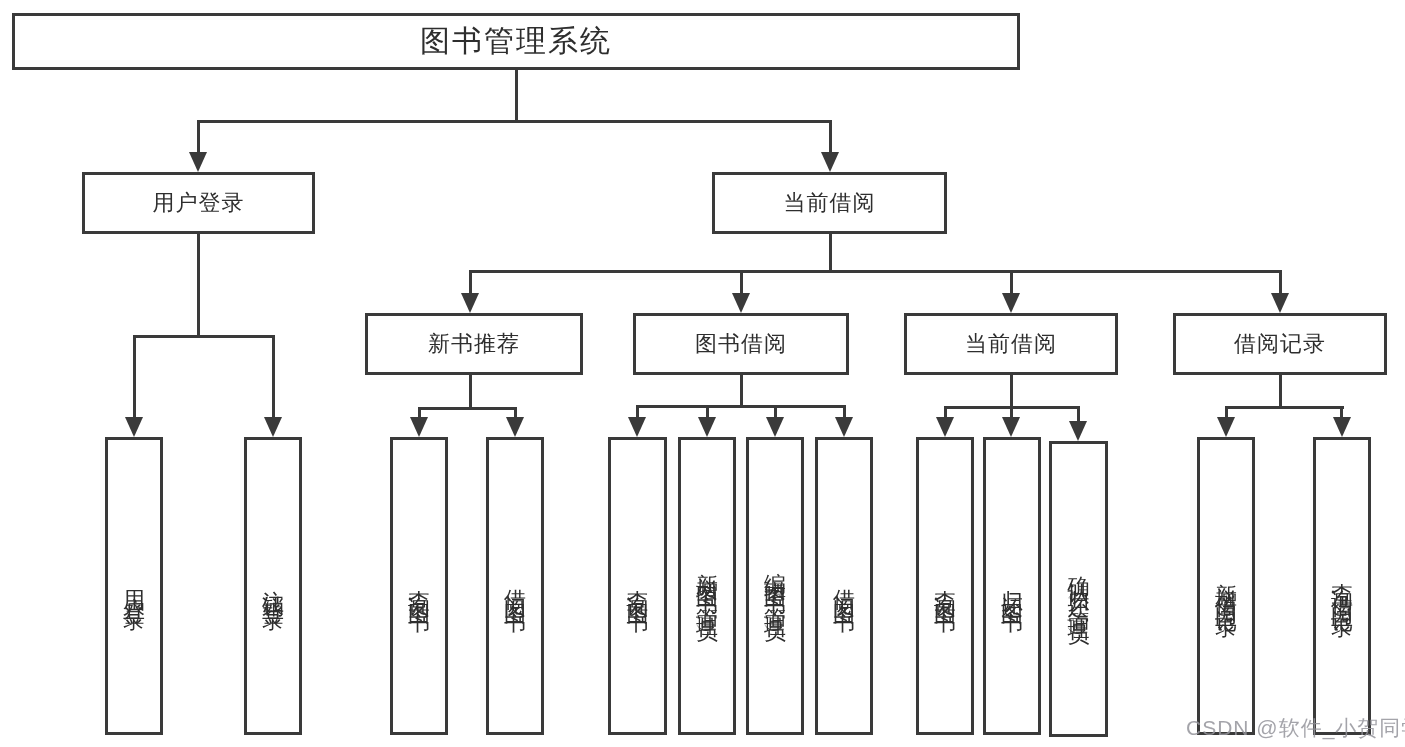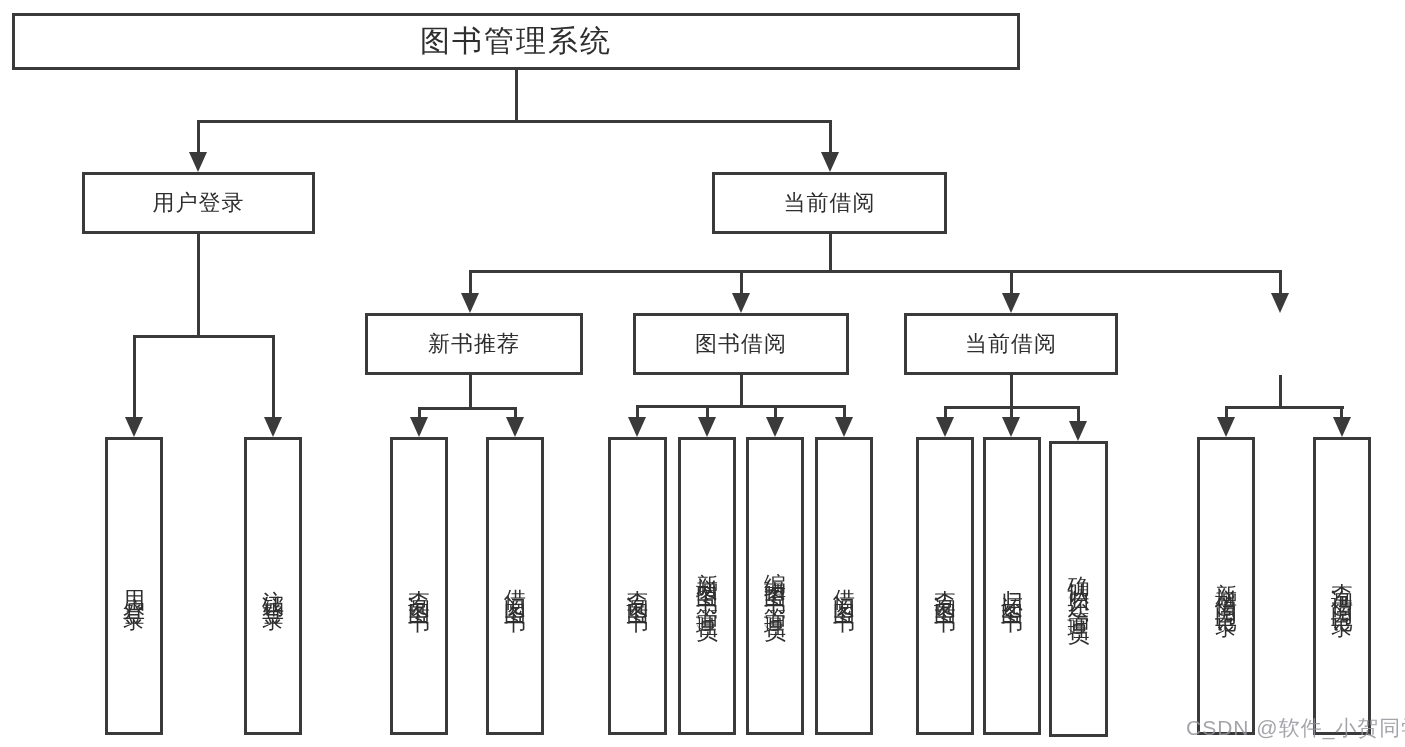--- a/index.html
+++ b/index.html
@@ -94,20 +94,23 @@
 
   <div class="node h-node" style="left:365px; top:313px; width:218px; height:62px;">
     <span>新书推荐</span>
   </div>
   <div class="node h-node" style="left:633px; top:313px; width:216px; height:62px;">
     <span>图书借阅</span>
   </div>
   <div class="node h-node" style="left:904px; top:313px; width:214px; height:62px;">
     <span>当前借阅</span>
   </div>
+  <div class="node h-node" style="left:1173px; top:313px; width:214px; height:62px;">
+    <span>借阅记录</span>
+  </div>
 
   <div class="vline" style="left:469px; top:375px; height:34px;"></div>
   <div class="hline" style="left:418px; top:407px; width:99px;"></div>
   <div class="vline" style="left:418px; top:407px; height:12px;"></div>
   <div class="vline" style="left:514px; top:407px; height:12px;"></div>
   <div class="arrow" style="left:410px; top:417px;"></div>
   <div class="arrow" style="left:506px; top:417px;"></div>
 
   <div class="vline" style="left:740px; top:375px; height:32px;"></div>
   <div class="hline" style="left:636px; top:405px; width:210px;"></div>

